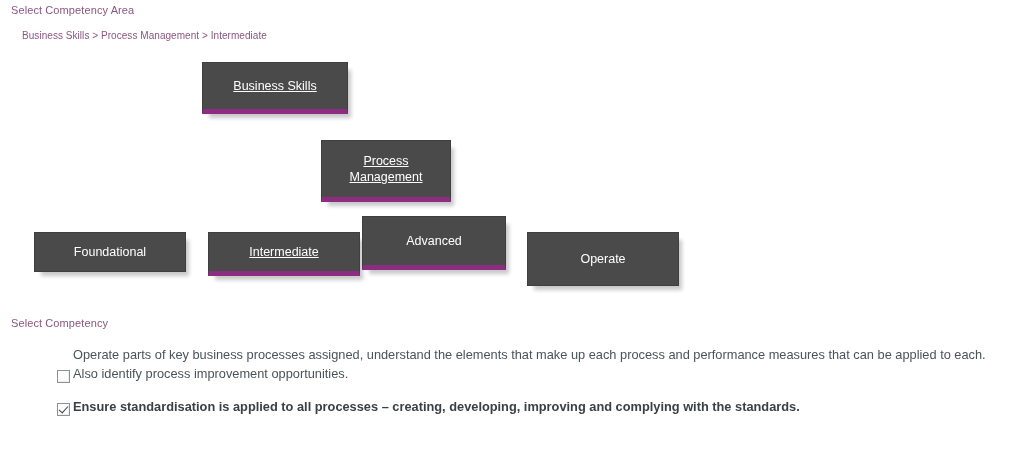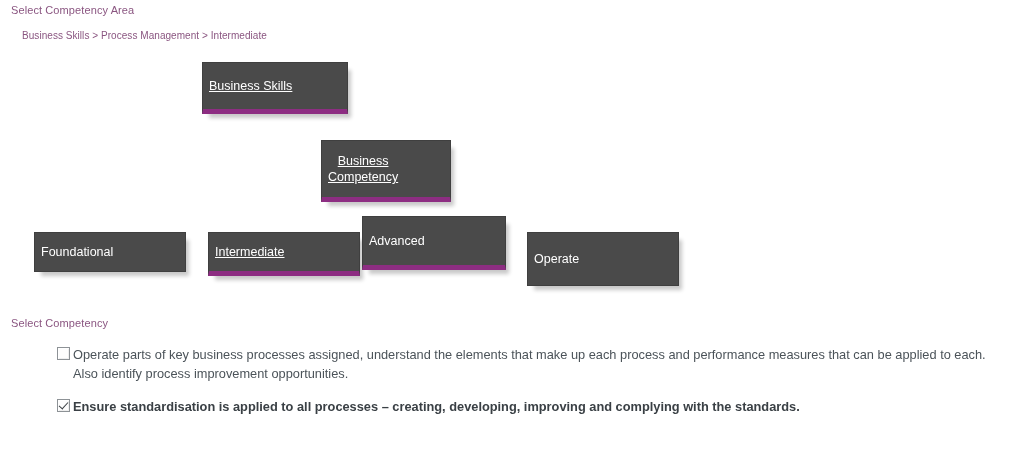--- a/index.html
+++ b/index.html
@@ -45,20 +45,21 @@
   }
 
   
   .tile {
     position: absolute;
     background: #4a4a4a;
     border: 1px solid #3f3f3f;
     box-sizing: border-box;
     display: flex;
     align-items: center;
+    justify-content: center;
     text-align: center;
     color: #ffffff;
     font-size: 12.5px;
     line-height: 16px;
     cursor: pointer;
     box-shadow: 5px 6px 4px -2px rgba(0,0,0,0.22);
     user-select: none;
   }
   .tile .tile-label {
     display: block;
@@ -81,21 +82,21 @@
 
   
   #competency-list {
     position: absolute;
     left: 57px;
     top: 345px;
     width: 955px;
   }
   .competency-row {
     display: flex;
-    align-items: flex-start;
+    align-items: flex-end;
     margin-bottom: 14px;
   }
   .cb {
     flex: 0 0 auto;
     width: 13px;
     height: 13px;
     margin-top: 2px;
     margin-right: 3px;
     background: #fdfdfd;
     border: 1px solid #8d9296;
@@ -132,22 +133,22 @@
 <div id="heading-area" class="section-heading">Select Competency Area</div>
 
 <div id="breadcrumb">Business Skills &gt; Process Management &gt; Intermediate</div>
 
 <div class="tile selected linked" id="tile-business-skills">
   <span class="tile-label">Business Skills</span>
 </div>
 
 <div class="tile selected linked" id="tile-process-mgmt">
   <span class="tile-label">
-    <span>Business</span><br>
-    <span>Competency</span>
+    <span>Process</span><br>
+    <span>Management</span>
   </span>
 </div>
 
 <div class="tile" id="tile-foundational">
   <span class="tile-label">Foundational</span>
 </div>
 
 <div class="tile selected linked" id="tile-intermediate">
   <span class="tile-label">Intermediate</span>
 </div>

